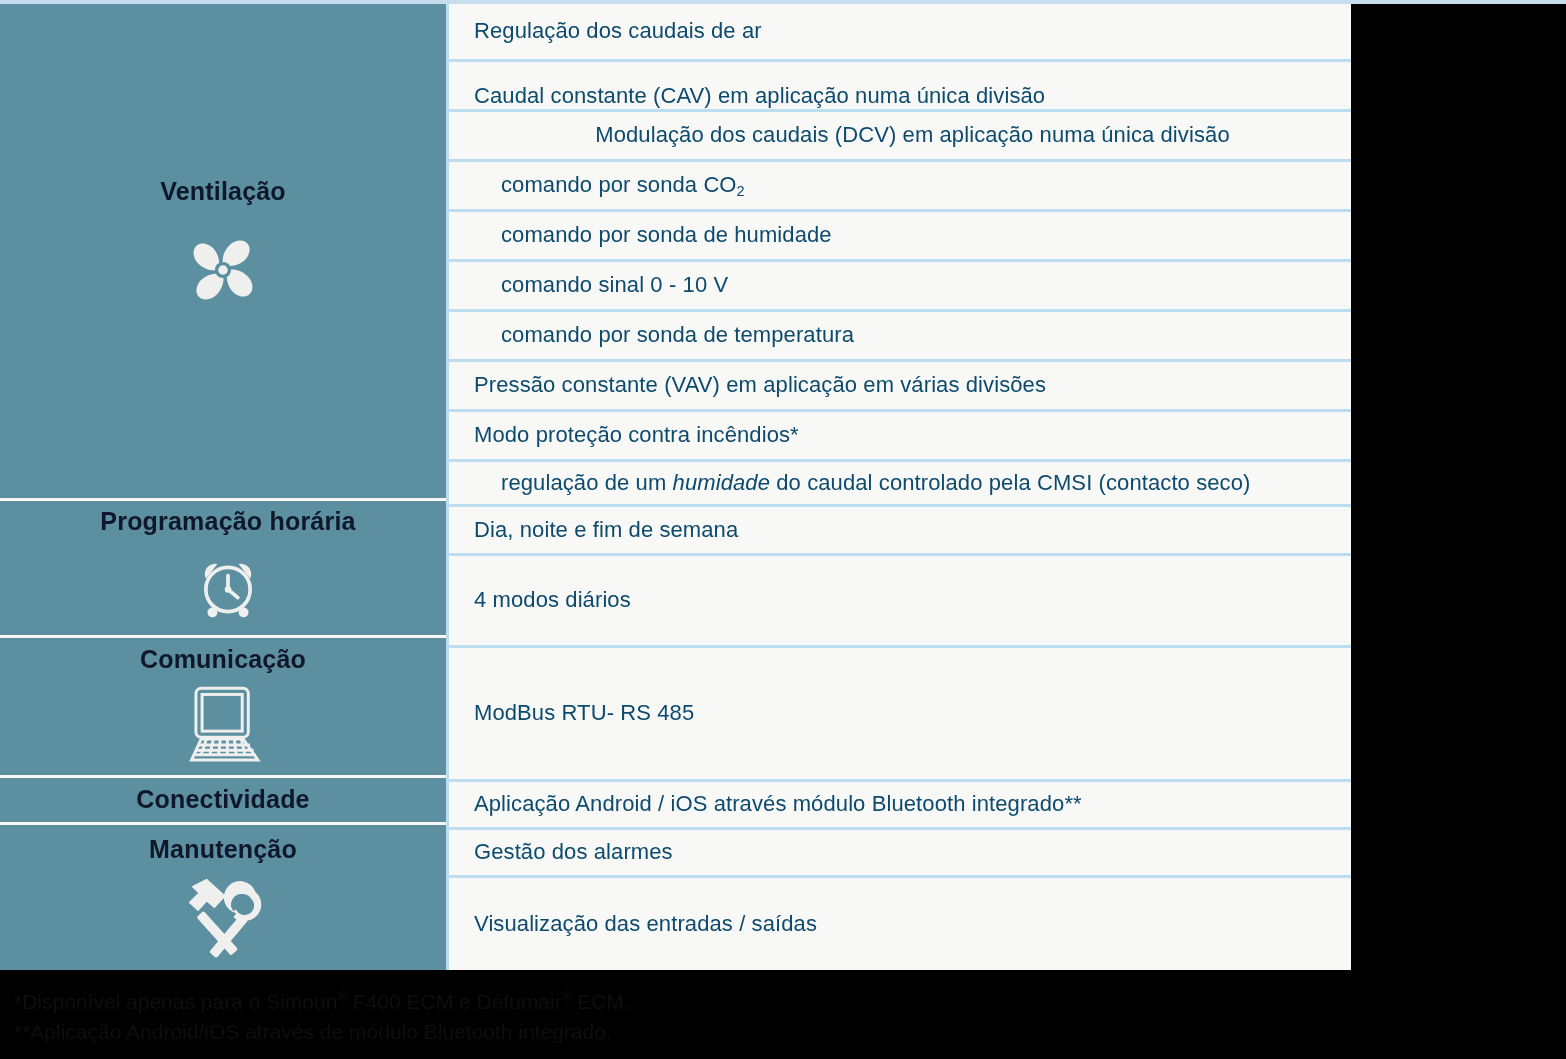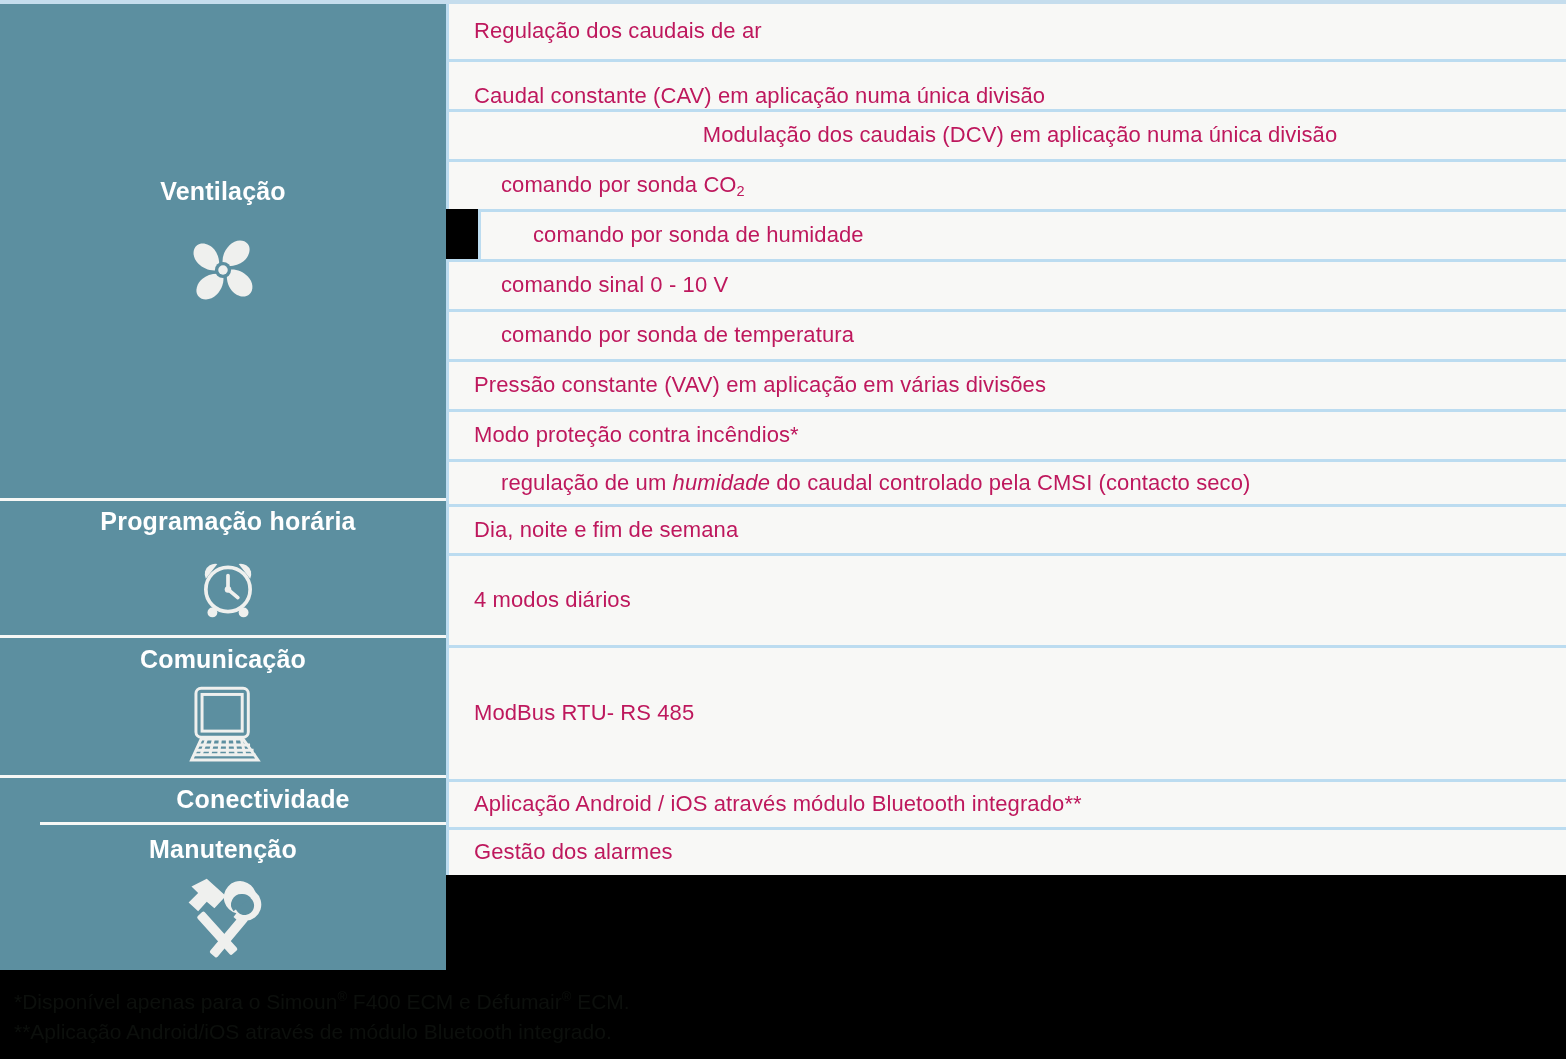--- a/index.html
+++ b/index.html
@@ -40,65 +40,65 @@
   .cat {
     position: absolute;
     left: 0;
     width: 446px;
     box-sizing: border-box;
     border-bottom: 3px solid #f7f8f6;
     display: flex;
     flex-direction: column;
     align-items: center;
     justify-content: center;
-    color: #ffffff;
+    color: #0f172a;
   }
   .cat:last-child { border-bottom: none; border-radius: 31px; }
   .cat-label {
     font-weight: bold;
     font-size: 25px;
     letter-spacing: 0.2px;
     text-align: center;
     line-height: 1.1;
     white-space: nowrap;
   }
   .cat-icon {
     margin-top: 10px;
     display: block;
   }
   .cat-icon svg { display: block; }
 
   
   .cat-ventilacao   { top: 0px;   height: 497px; }
   .cat-programacao  { top: 497px; height: 137px; padding-left: 10px; }
   .cat-comunicacao  { top: 634px; height: 140px; }
-  .cat-conectividade{ top: 774px; height: 47px; margin-left: 40px;  }
+  .cat-conectividade{ top: 774px; height: 47px;  }
   .cat-manutencao   { top: 821px; height: 145px; }
 
   .cat-ventilacao .cat-label { margin-top: 0; }
   .cat-conectividade { justify-content: center; }
 
   
   .rows {
     position: absolute;
     left: 446px; top: 4px;
     width: 1120px;
     height: 966px;
   }
   .row {
     position: absolute;
     left: 0;
-    width: 1120px;
+    width: 905px;
     box-sizing: border-box;
     background: #f8f8f6;
     border-top: 3px solid #bcdcf0;
     border-left: 3px solid #bcdcf0;
     display: flex;
     align-items: center;
-    color: #be185d;
+    color: #0c4a6e;
     font-size: 22px;
     letter-spacing: 0.1px;
   }
   .row:first-child { border-top: none; }
   .row-text {
     padding-left: 25px;
     line-height: 1.2;
   }
   .row.indent .row-text { padding-left: 52px; }
   .row-text em { font-style: italic; }
@@ -224,21 +224,21 @@
     <div class="row" style="top:105px;height:50px;justify-content:center;">
       <div class="row-text">Modulação dos caudais (DCV) em aplicação numa única divisão</div>
     </div>
 
     <div class="row indent" style="top:155px;height:50px;">
       <div class="row-text">
         <span>comando por sonda CO</span><sub>2</sub>
       </div>
     </div>
 
-    <div class="row indent" style="top:205px;height:50px;margin-left:32px;">
+    <div class="row indent" style="top:205px;height:50px;">
       <div class="row-text">comando por sonda de humidade</div>
     </div>
 
     <div class="row indent" style="top:255px;height:50px;">
       <div class="row-text">comando sinal 0 - 10 V</div>
     </div>
 
     <div class="row indent" style="top:305px;height:50px;">
       <div class="row-text">comando por sonda de temperatura</div>
     </div>
@@ -270,20 +270,23 @@
     </div>
 
     <div class="row" style="top:775px;height:48px;">
       <div class="row-text">Aplicação Android / iOS através módulo Bluetooth integrado**</div>
     </div>
 
     <div class="row" style="top:823px;height:48px;">
       <div class="row-text">Gestão dos alarmes</div>
     </div>
 
+    <div class="row" style="top:871px;height:95px;">
+      <div class="row-text">Visualização das entradas / saídas</div>
+    </div>
   </div>
 
   <div class="footer">
     <div class="footer-line">
       <span>*Disponível apenas para o Simoun</span><sup>®</sup><span> F400 ECM e Défumair</span><sup>®</sup><span> ECM.</span>
     </div>
     <div class="footer-line">**Aplicação Android/iOS através de módulo Bluetooth integrado.</div>
   </div>
 
 </div>

